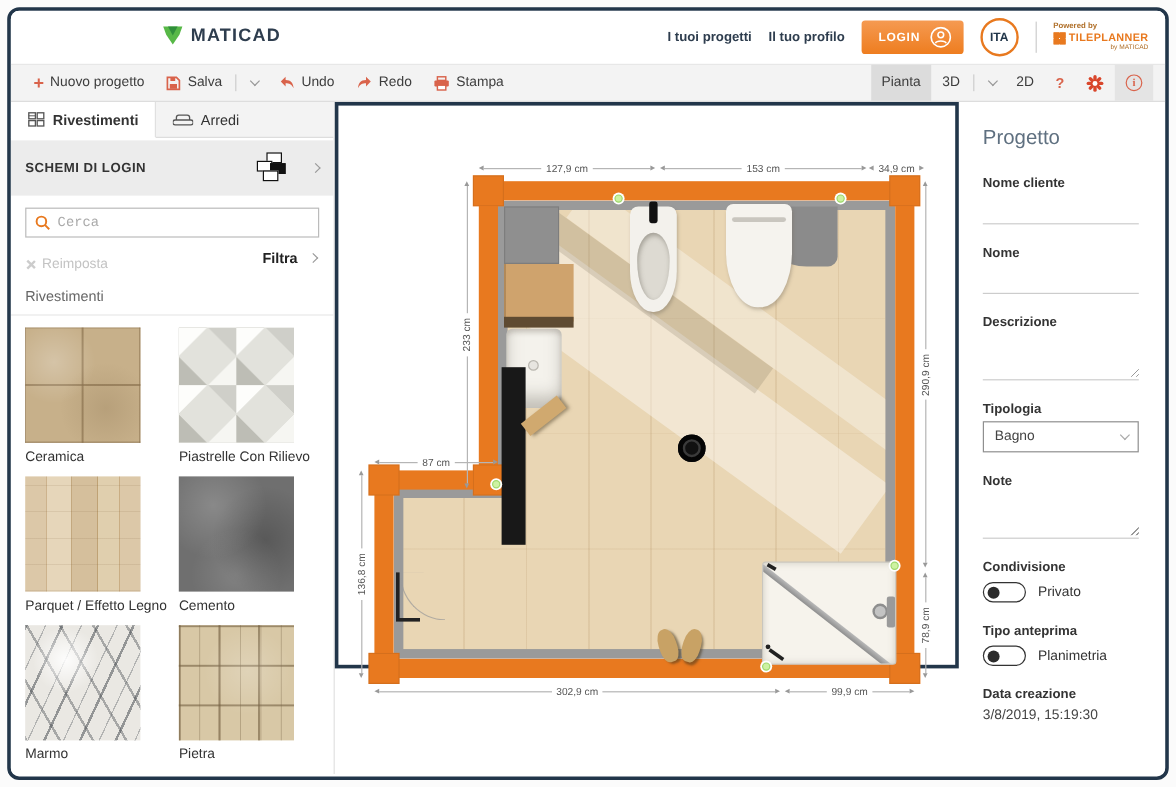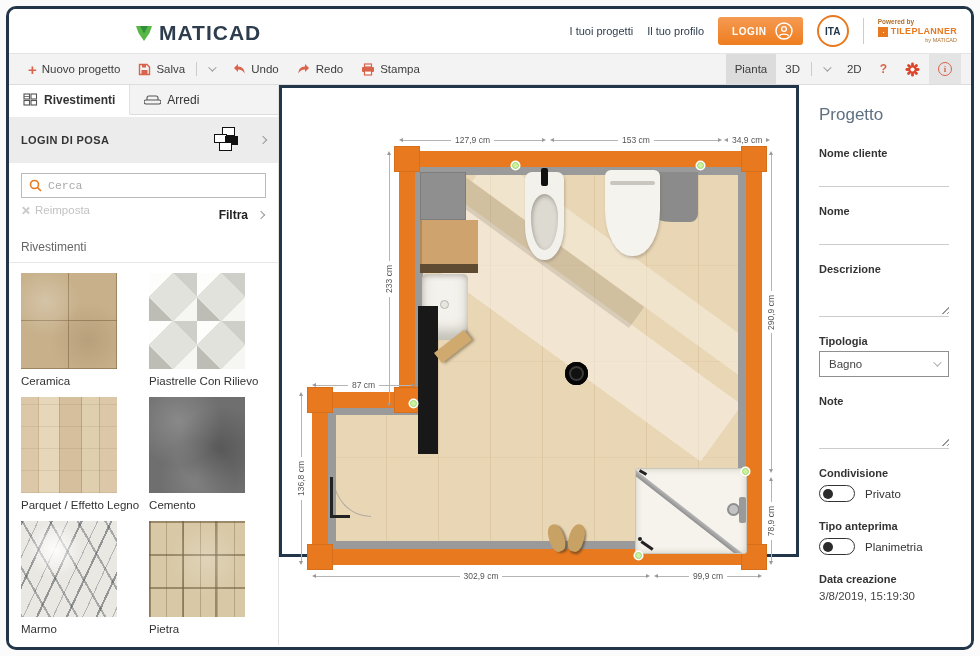--- a/index.html
+++ b/index.html
@@ -3,23 +3,23 @@
 <meta charset="utf-8">
 <style>
   * { margin:0; padding:0; box-sizing:border-box; font-family:"Liberation Sans", sans-serif; }
   html,body { background:#fbfbfb; }
   .frame { position:relative; width:968px; height:644px; margin:6px auto; border:3px solid #22364a;
            border-radius:10px; background:#fff; overflow:hidden; }
 
   
   .header { position:relative; height:44px; background:#fff; }
   .logo { position:absolute; left:126px; top:12px; display:flex; align-items:center; gap:6px; }
-  .logo-text { font-size:21px; font-weight:bold; letter-spacing:1px; color:#2e3d4e; }
+  .logo-text { font-size:15px; font-weight:bold; letter-spacing:1px; color:#2e3d4e; }
   .hdr-right { position:absolute; right:14px; top:0; height:44px; display:flex; align-items:center; gap:14px; }
-  .hdr-link { font-size:11px; font-weight:400; color:#2e3d4e; cursor:pointer; }
+  .hdr-link { font-size:11px; font-weight:700; color:#2e3d4e; cursor:pointer; }
   .login-btn { display:flex; align-items:center; gap:8px; padding:5px 10px 5px 14px; border-radius:3px;
                background:linear-gradient(180deg,#f59a52,#ee7d1f); color:#fff; font-size:10px; font-weight:bold;
                letter-spacing:.6px; cursor:pointer; }
   .lang-btn { width:32px; height:32px; border:2px solid #e8791f; border-radius:50%; display:flex;
               align-items:center; justify-content:center; font-size:10px; font-weight:bold; color:#22364a; cursor:pointer; }
   .hdr-divider { width:1px; height:26px; background:#ccc; }
   .powered { display:flex; flex-direction:column; line-height:1.2; }
   .powered-by { font-size:6.5px; color:#b0702a; font-weight:bold; }
   .powered-row { display:flex; align-items:center; gap:3px; }
   .tp-icon { width:10px; height:10px; background:
@@ -53,21 +53,21 @@
   .tab { display:flex; align-items:center; gap:6px; padding:0 14px; font-size:12px; color:#333; cursor:pointer; }
   .tab.active { background:#fff; font-weight:bold; border-right:1px solid #e0e0e0; margin-bottom:-1px; border-bottom:1px solid #fff; }
   .schemi { height:46px; background:#ececec; display:flex; align-items:center; padding:0 12px; margin-top:2px; cursor:pointer; }
   .schemi-label { font-size:11px; font-weight:bold; color:#333; letter-spacing:.4px; flex:1; }
   .tile-ic { position:relative; width:30px; height:26px; margin-right:8px; }
   .tile-ic i { position:absolute; border:1.6px solid #111; background:#fff; display:block; }
   .search-wrap { margin:10px 12px 6px; height:25px; border:1px solid #bbb; background:#fff;
                  display:flex; align-items:center; padding:0 7px; gap:6px; }
   .search-wrap input { border:none; outline:none; flex:1; font-size:11.5px; color:#444;font-family:Liberation Mono, monospace; }
   .search-wrap input::placeholder { color:#aaa; }
-  .filter-row { display:flex; align-items:flex-start; margin:4px 12px 8px; }
+  .filter-row { display:flex; align-items:flex-end; margin:4px 12px 8px; }
   .reset { display:flex; align-items:center; gap:5px; font-size:11.5px; color:#c3c3c3; cursor:pointer; }
   .x-ic { position:relative; width:9px; height:9px; display:inline-block; }
   .x-ic:before,.x-ic:after { content:""; position:absolute; left:4px; top:0; width:1.5px; height:9px; background:#ccc; }
   .x-ic:before { transform:rotate(45deg); } .x-ic:after { transform:rotate(-45deg); }
   .filtra { margin-left:auto; display:flex; align-items:center; gap:10px; font-size:12px; font-weight:bold; color:#222; cursor:pointer; padding:4px 2px 4px 10px; }
   .section-lbl { font-size:12px; color:#666; padding:6px 12px 8px; border-bottom:1px solid #e8e8e8; }
   .grid { display:grid; grid-template-columns:1fr 1fr; gap:10px; padding:10px 12px; }
   .cell { cursor:pointer; }
   .swatch { width:96px; height:96px; }
   .cell-lbl { font-size:11.5px; color:#333; margin-top:6px; white-space:nowrap; overflow:hidden; }
@@ -315,21 +315,21 @@
         <div class="tab">
           <svg width="17" height="12" viewBox="0 0 17 12">
             <path d="M3 6 V4 a2 2 0 0 1 2-2 h7 a2 2 0 0 1 2 2 v2" fill="none" stroke="#555" stroke-width="1.1"></path>
             <path d="M2 6 h13 a1.5 1.5 0 0 1 0 4 H2 a1.5 1.5 0 0 1 0-4z" fill="none" stroke="#555" stroke-width="1.1"></path>
           </svg>
           <span>Arredi</span>
         </div>
       </div>
 
       <div class="schemi">
-        <span class="schemi-label">LOGIN DI POSA</span>
+        <span class="schemi-label">SCHEMI DI LOGIN</span>
         <span class="tile-ic">
           <i style="left:8px;top:0;width:13px;height:9px;"></i>
           <i style="left:0;top:7px;width:13px;height:9px;"></i>
           <i style="left:11px;top:9px;width:13px;height:9px;background:#111;"></i>
           <i style="left:5px;top:15px;width:13px;height:9px;"></i>
         </span>
         <span class="chev right" style="margin-left:8px"></span>
       </div>
 
       <div class="search-wrap">

